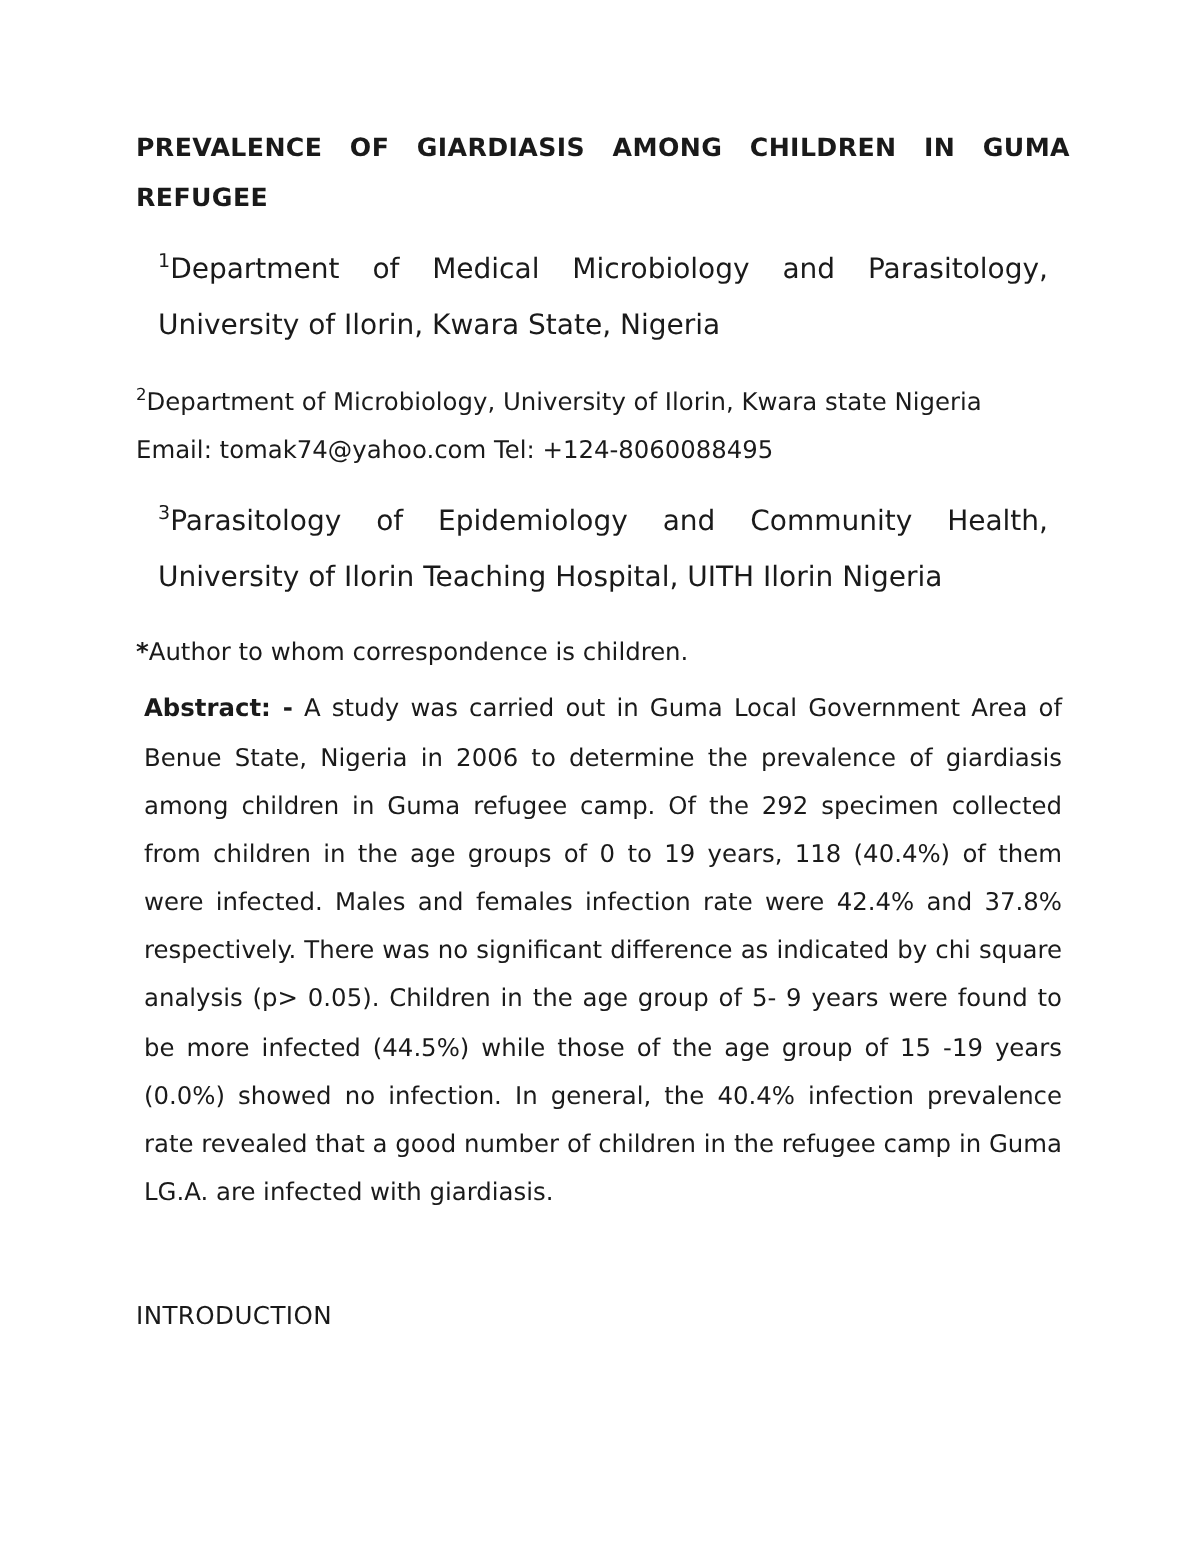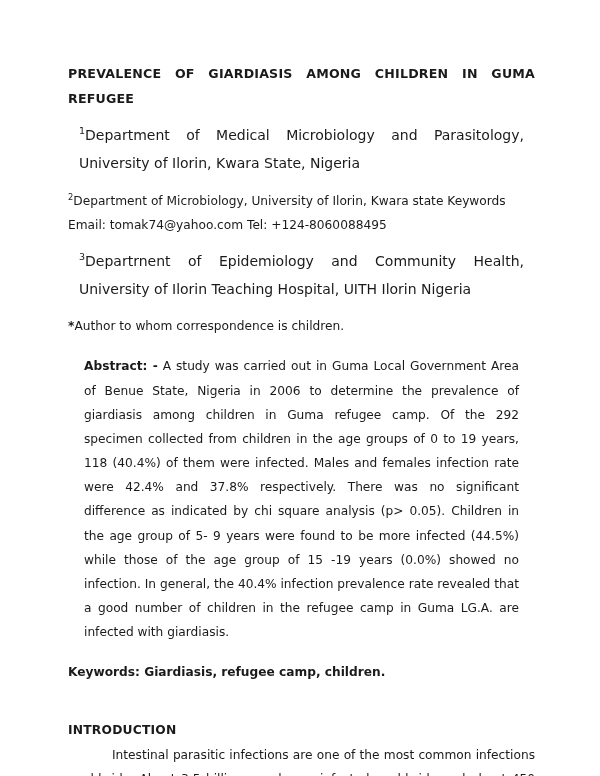--- a/index.html
+++ b/index.html
@@ -88,42 +88,42 @@
     margin: 0;
   }
   .corresp .star {
     font-weight: bold;
   }
 
   
   .abstract {
     font-size: 12.2px;
     line-height: 1.98;
-    margin: 16px;
+    margin: 4px;
     text-align: justify;
     text-align-last: left;
   }
   .abstract b {
     font-weight: bold;
   }
 
   .keywords {
     font-size: 12.2px;
     line-height: 1.98;
     font-weight: bold;
     margin: 0;
   }
 
   
   .section-gap {
     height: 34px;
   }
   .section-heading {
     font-size: 12.3px;
-    font-weight: bold;
+    font-weight: normal;
     line-height: 1.98;
     margin: 0;
     letter-spacing: 0.2px;
   }
   .body-para {
     font-size: 12.2px;
     line-height: 1.98;
     margin: 0;
     text-align: justify;
     text-align-last: left;
@@ -136,31 +136,29 @@
 <div class="page">
   <div class="content">
 
     <div class="title">
       <div class="title-line1">PREVALENCE OF GIARDIASIS AMONG CHILDREN IN GUMA REFUGEE</div>
     </div>
 
 
     <div class="affil affil-just"><sup>1</sup><span>Department of Medical Microbiology and Parasitology, University of Ilorin, Kwara State, Nigeria</span></div>
 
-    <div class="affil-plain"><sup>2</sup><span>Department of Microbiology, University of Ilorin, Kwara state Keywords</span></div>
+    <div class="affil-plain"><sup>2</sup><span>Department of Microbiology, University of Ilorin, Kwara state Nigeria</span></div>
 
     <div class="affil-plain">Email: tomak74@yahoo.com Tel: +124-8060088495</div>
 
-    <div class="affil affil-just"><sup>3</sup><span>Departrnent of Epidemiology and Community Health, University of Ilorin Teaching Hospital, UITH Ilorin Nigeria</span></div>
+    <div class="affil affil-just"><sup>3</sup><span>Parasitology of Epidemiology and Community Health, University of Ilorin Teaching Hospital, UITH Ilorin Nigeria</span></div>
 
     <div class="corresp"><span class="star">*</span><span>Author to whom correspondence is children.</span></div>
 
     <div class="abstract"><b>Abstract: -</b><span> A study was carried out in Guma Local Government Area of Benue State, Nigeria in 2006 to determine the prevalence of giardiasis among children in Guma refugee camp. Of the 292 specimen collected from children in the age groups of 0 to 19 years, 118 (40.4%) of them were infected. Males and females infection rate were 42.4% and 37.8% respectively. There was no significant difference as indicated by chi square analysis (p&gt; 0.05). Children in the age group of 5- 9 years were found to be more infected (44.5%) while those of the age group of 15 -19 years (0.0%) showed no infection. In general, the 40.4% infection prevalence rate revealed that a good number of children in the refugee camp in Guma LG.A. are infected with giardiasis.</span></div>
 
-    <div class="keywords">Keywords: Giardiasis, refugee camp, children.</div>
 
     <div class="section-gap"></div>
 
     <div class="section-heading">INTRODUCTION</div>
-    <div class="body-para">Intestinal parasitic infections are one of the most common infections worldwide. About 3.5 billion people are infected worldwide and about 450 million people are ill due to these infections which are mainly in children of about 2 -14</div>
 
   </div>
 </div>
 
 </body></html>

